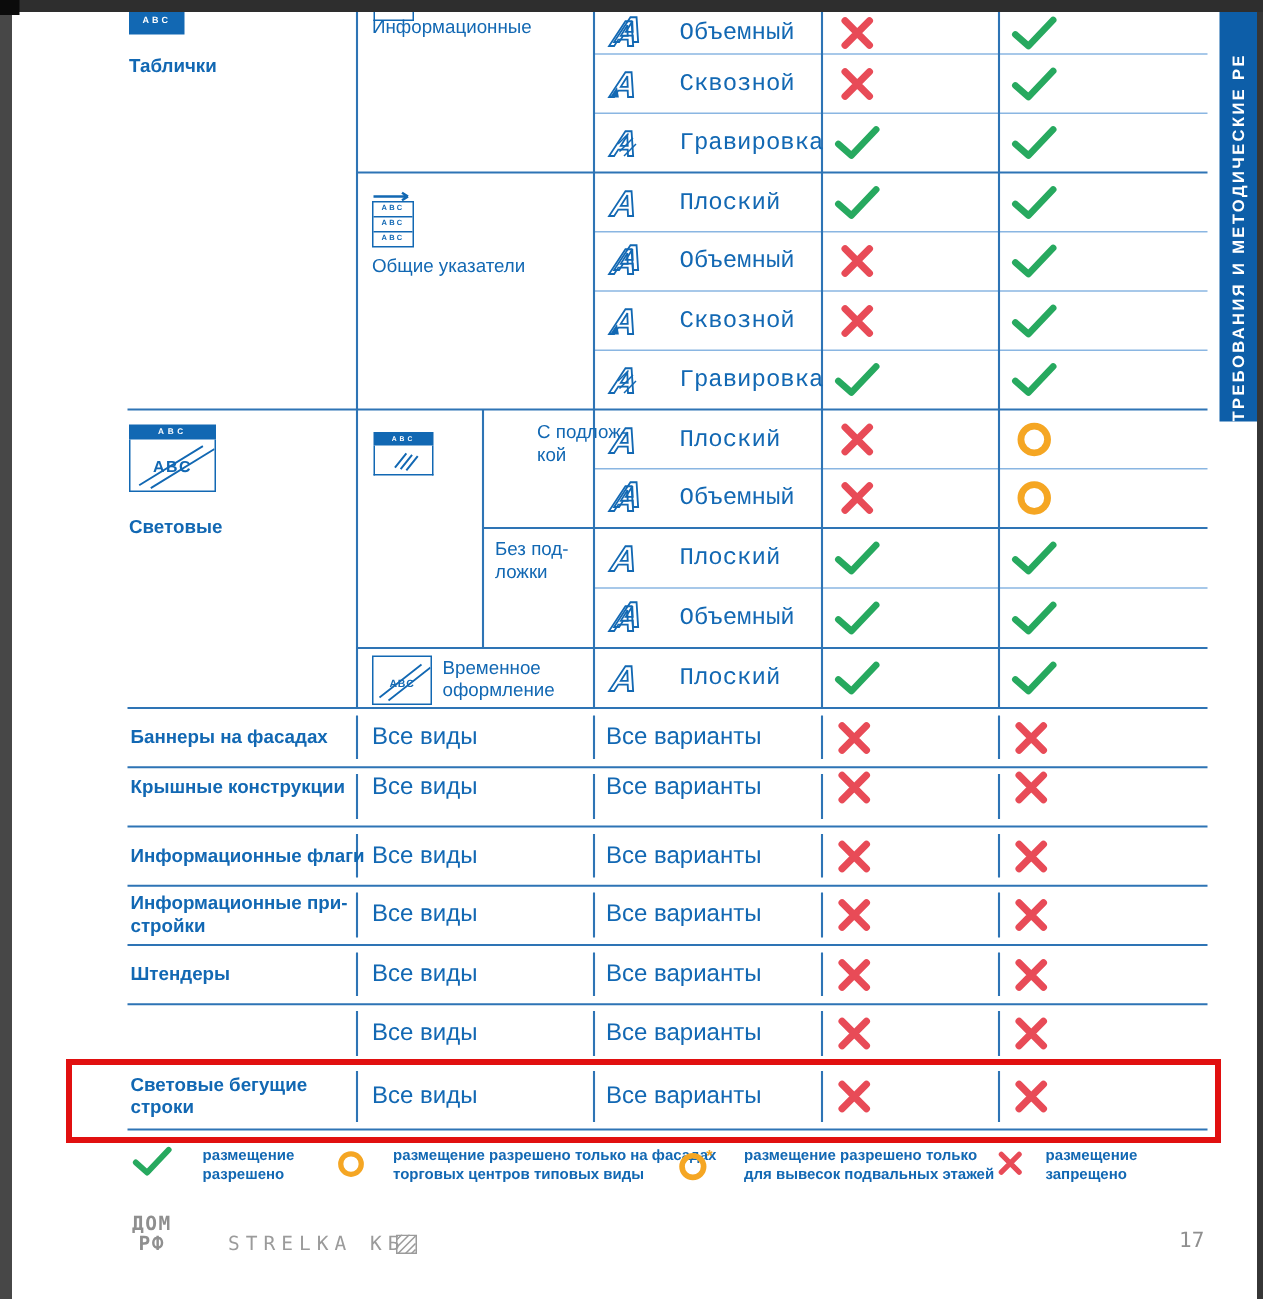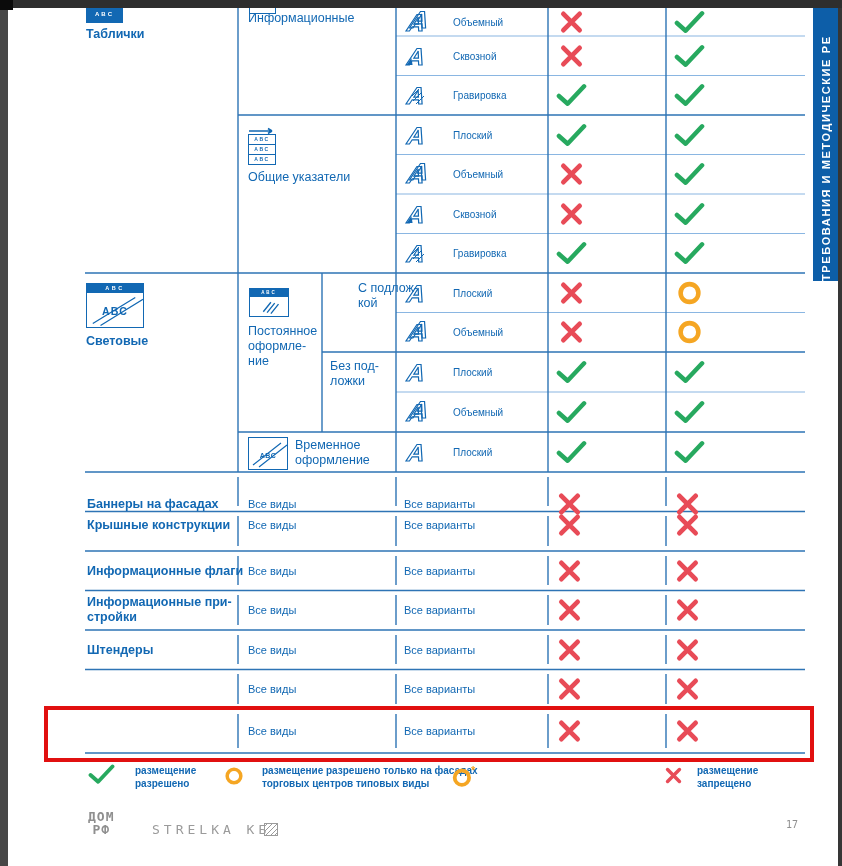--- a/index.html
+++ b/index.html
@@ -8,28 +8,28 @@
   
   .chrome-top{position:absolute;left:0;top:0;width:842px;height:8px;background:#2e2e2e;z-index:6;}
   .chrome-corner{position:absolute;left:0;top:0;width:13px;height:10px;background:#0b0b0b;z-index:7;}
   .chrome-left{position:absolute;left:0;top:8px;width:8px;height:858px;background:#474747;z-index:6;}
   .chrome-right{position:absolute;right:0;top:8px;width:4px;height:858px;background:#363636;z-index:6;}
   .page{position:absolute;left:8px;top:8px;width:830px;height:858px;background:#ffffff;}
   .grid{position:absolute;left:0;top:0;width:842px;height:866px;pointer-events:none;}
   .lm{stroke:#2e74b5;stroke-width:1.4;fill:none;}
   .ll{stroke:#8ab6e2;stroke-width:1.1;fill:none;}
   
-  .cat{position:absolute;color:#1268b3;font-size:12.5px;font-weight:bold;line-height:15px;white-space:pre-line;}
+  .cat{position:absolute;color:#1268b3;font-size:12.5px;font-weight:bold;line-height:15px;white-space:pre-line;margin-top:10px;}
   .sub{position:absolute;color:#1268b3;font-size:12.5px;line-height:15px;white-space:pre-line;}
-  .tlabel{position:absolute;color:#1268b3;font-size:10px;left:57px;top:50%;transform:translateY(-50%);}
+  .tlabel{position:absolute;color:#1268b3;font-size:16px;left:57px;top:50%;transform:translateY(-50%);font-family:Liberation Mono, monospace;}
   .trow{position:absolute;left:396px;width:409px;}
   .srow{position:absolute;left:85px;width:725px;}
   .slabel{position:absolute;left:2px;top:50%;transform:translateY(-50%);color:#1268b3;
           font-size:12.5px;font-weight:bold;line-height:15px;white-space:pre-line;}
-  .scell{position:absolute;top:50%;transform:translateY(-50%);color:#1268b3;font-size:11px;}
+  .scell{position:absolute;top:50%;transform:translateY(-50%);color:#1268b3;font-size:16px;}
   .licon{position:absolute;left:6px;top:50%;transform:translateY(-50%);width:32px;height:28px;}
   .licon svg,.mark svg{width:100%;height:100%;display:block;}
   .mark{position:absolute;top:50%;transform:translateY(-50%);}
   .m1{left:160px;width:31px;height:26px;}
   .m2{left:278px;width:31px;height:26px;}
   .sm1{left:471px;width:27px;height:26px;}
   .sm2{left:589px;width:27px;height:26px;}
   
   .icon-plate{position:absolute;left:86px;top:8px;width:37px;height:15px;background:#1268b3;
               color:#fff;font-size:6px;letter-spacing:2px;text-align:center;line-height:12px;font-weight:bold;}
@@ -49,21 +49,21 @@
   .tbox{position:absolute;border:1px solid #1268b3;}
   .hl{position:absolute;left:44px;top:706px;width:762px;height:48px;border:4px solid #e11010;z-index:5;}
   
   .lg-mark{position:absolute;}
   .lg-text{position:absolute;color:#1268b3;font-size:10px;line-height:13px;font-weight:bold;white-space:pre-line;}
   
   .logo{position:absolute;left:88px;top:810px;color:#8f8f8f;font-weight:bold;
         font-family:"DejaVu Sans Mono",monospace;text-align:center;line-height:13px;font-size:13px;letter-spacing:1px;}
   .brand{position:absolute;left:152px;top:822px;color:#9b9b9b;font-family:"DejaVu Sans Mono",monospace;
          font-size:13px;letter-spacing:4px;}
-  .pageno{position:absolute;left:786px;top:819px;color:#8f8f8f;font-size:10px;
+  .pageno{position:absolute;left:786px;top:819px;color:#8f8f8f;font-size:14px;
           font-family:"DejaVu Sans Mono",monospace;}
   
   .tab{position:absolute;left:813px;top:8px;width:26px;height:273px;background:#0d5ea8;overflow:hidden;z-index:6;}
   .tab-text{position:absolute;left:0;top:273px;width:400px;height:26px;line-height:26px;
             transform-origin:0 0;transform:rotate(-90deg);color:#fff;font-size:11px;font-weight:bold;
             letter-spacing:1.6px;white-space:nowrap;}
 </style>
 </head>
 <body>
 
@@ -113,23 +113,20 @@
   <div class="sub" style="left:248px;top:170px;">Общие указатели</div>
 
   <div class="minibox" style="left:249px;top:288px;width:40px;height:30px;">
     <div class="head" style="height:9px;font-size:4.5px;letter-spacing:2px;line-height:9px;">ABC</div>
     <div class="body" style="height:19px;">
       <svg viewBox="0 0 40 19" style="position:absolute;left:0;top:0;width:100%;height:100%;">
         <path d="M14 15 L22 5 M18 16 L26 6 M22 17 L30 7" stroke="#1268b3" stroke-width="1.4" fill="none"></path>
       </svg>
     </div>
   </div>
-  <div class="sub" style="left:248px;top:324px;">Постоянное
-оформле-
-ние</div>
 
   <div class="sub" style="left:330px;top:281px;margin-left:28px;">С подлож-
 кой</div>
   <div class="sub" style="left:330px;top:359px;">Без под-
 ложки</div>
 
   <div class="tbox" style="left:248px;top:437px;width:38px;height:31px;">
     <svg viewBox="0 0 38 31" style="width:100%;height:100%;display:block;">
       <path d="M4 27 L32 5 M10 29 L38 7" stroke="#1268b3" stroke-width="1.2" fill="none"></path>
       <text x="19" y="20" font-size="7" font-weight="bold" fill="#1268b3" text-anchor="middle" font-family="Liberation Sans, sans-serif" letter-spacing="0.5">ABC</text>
@@ -356,21 +353,21 @@
           <path d="M3 13 L12 21 L29 3" fill="none" stroke="#27a95f" stroke-width="4.6" stroke-linecap="round" stroke-linejoin="round"></path>
         </svg>
       </span>
     <span class="mark m2">
         <svg viewBox="0 0 32 24">
           <path d="M3 13 L12 21 L29 3" fill="none" stroke="#27a95f" stroke-width="4.6" stroke-linecap="round" stroke-linejoin="round"></path>
         </svg>
       </span>
   </div>
 
-  <div class="srow" style="top:472px;height:39px;margin-top:12px;">
+  <div class="srow" style="top:472px;height:39px;">
     <span class="slabel">Баннеры на фасадах</span>
     <span class="scell" style="left:163px;">Все виды</span>
     <span class="scell" style="left:319px;">Все варианты</span>
     <span class="mark sm1">
         <svg viewBox="0 0 24 24">
           <path d="M4.5 4.5 L19.5 19.5 M19.5 4.5 L4.5 19.5" fill="none" stroke="#e84b57" stroke-width="4.4" stroke-linecap="round"></path>
         </svg>
       </span>
     <span class="mark sm2">
         <svg viewBox="0 0 24 24">
@@ -447,20 +444,22 @@
           <path d="M4.5 4.5 L19.5 19.5 M19.5 4.5 L4.5 19.5" fill="none" stroke="#e84b57" stroke-width="4.4" stroke-linecap="round"></path>
         </svg>
       </span>
     <span class="mark sm2">
         <svg viewBox="0 0 24 24">
           <path d="M4.5 4.5 L19.5 19.5 M19.5 4.5 L4.5 19.5" fill="none" stroke="#e84b57" stroke-width="4.4" stroke-linecap="round"></path>
         </svg>
       </span>
   </div>
   <div class="srow" style="top:709px;height:44px;">
+    <span class="slabel">Световые бегущие
+строки</span>
     <span class="scell" style="left:163px;">Все виды</span>
     <span class="scell" style="left:319px;">Все варианты</span>
     <span class="mark sm1">
         <svg viewBox="0 0 24 24">
           <path d="M4.5 4.5 L19.5 19.5 M19.5 4.5 L4.5 19.5" fill="none" stroke="#e84b57" stroke-width="4.4" stroke-linecap="round"></path>
         </svg>
       </span>
     <span class="mark sm2">
         <svg viewBox="0 0 24 24">
           <path d="M4.5 4.5 L19.5 19.5 M19.5 4.5 L4.5 19.5" fill="none" stroke="#e84b57" stroke-width="4.4" stroke-linecap="round"></path>
@@ -477,20 +476,21 @@
 
   <div class="lg-mark" style="left:224px;top:766px;width:20px;height:20px;"><svg viewBox="0 0 24 24">
         <circle cx="12" cy="12" r="8.2" fill="none" stroke="#f5a623" stroke-width="4.2"></circle>
       </svg></div>
   <div class="lg-text" style="left:262px;top:764px;"><span>размещение разрешено только на фасадах</span><br><span>торговых центров типовых виды</span></div>
 
   <div class="lg-mark" style="left:452px;top:766px;width:27px;height:20px;"><svg viewBox="0 0 30 24">
         <circle cx="11" cy="13" r="8" fill="none" stroke="#f5a623" stroke-width="4.2"></circle>
         <text x="21" y="9" font-size="12" font-weight="bold" fill="#f5a623">*</text>
       </svg></div>
+  <div class="lg-text" style="left:496px;top:764px;"><span>размещение разрешено только</span><br><span>для вывесок подвальных этажей</span></div>
 
   <div class="lg-mark" style="left:664px;top:766px;width:19px;height:19px;"><svg viewBox="0 0 24 24">
         <path d="M4.5 4.5 L19.5 19.5 M19.5 4.5 L4.5 19.5" fill="none" stroke="#e84b57" stroke-width="4.4" stroke-linecap="round"></path>
       </svg></div>
   <div class="lg-text" style="left:697px;top:764px;"><span>размещение</span><br><span>запрещено</span></div>
 
   <div class="logo">
     <span>ДОМ</span><br><span>РФ</span>
   </div>
   <div class="brand">STRELKA КБ</div>

